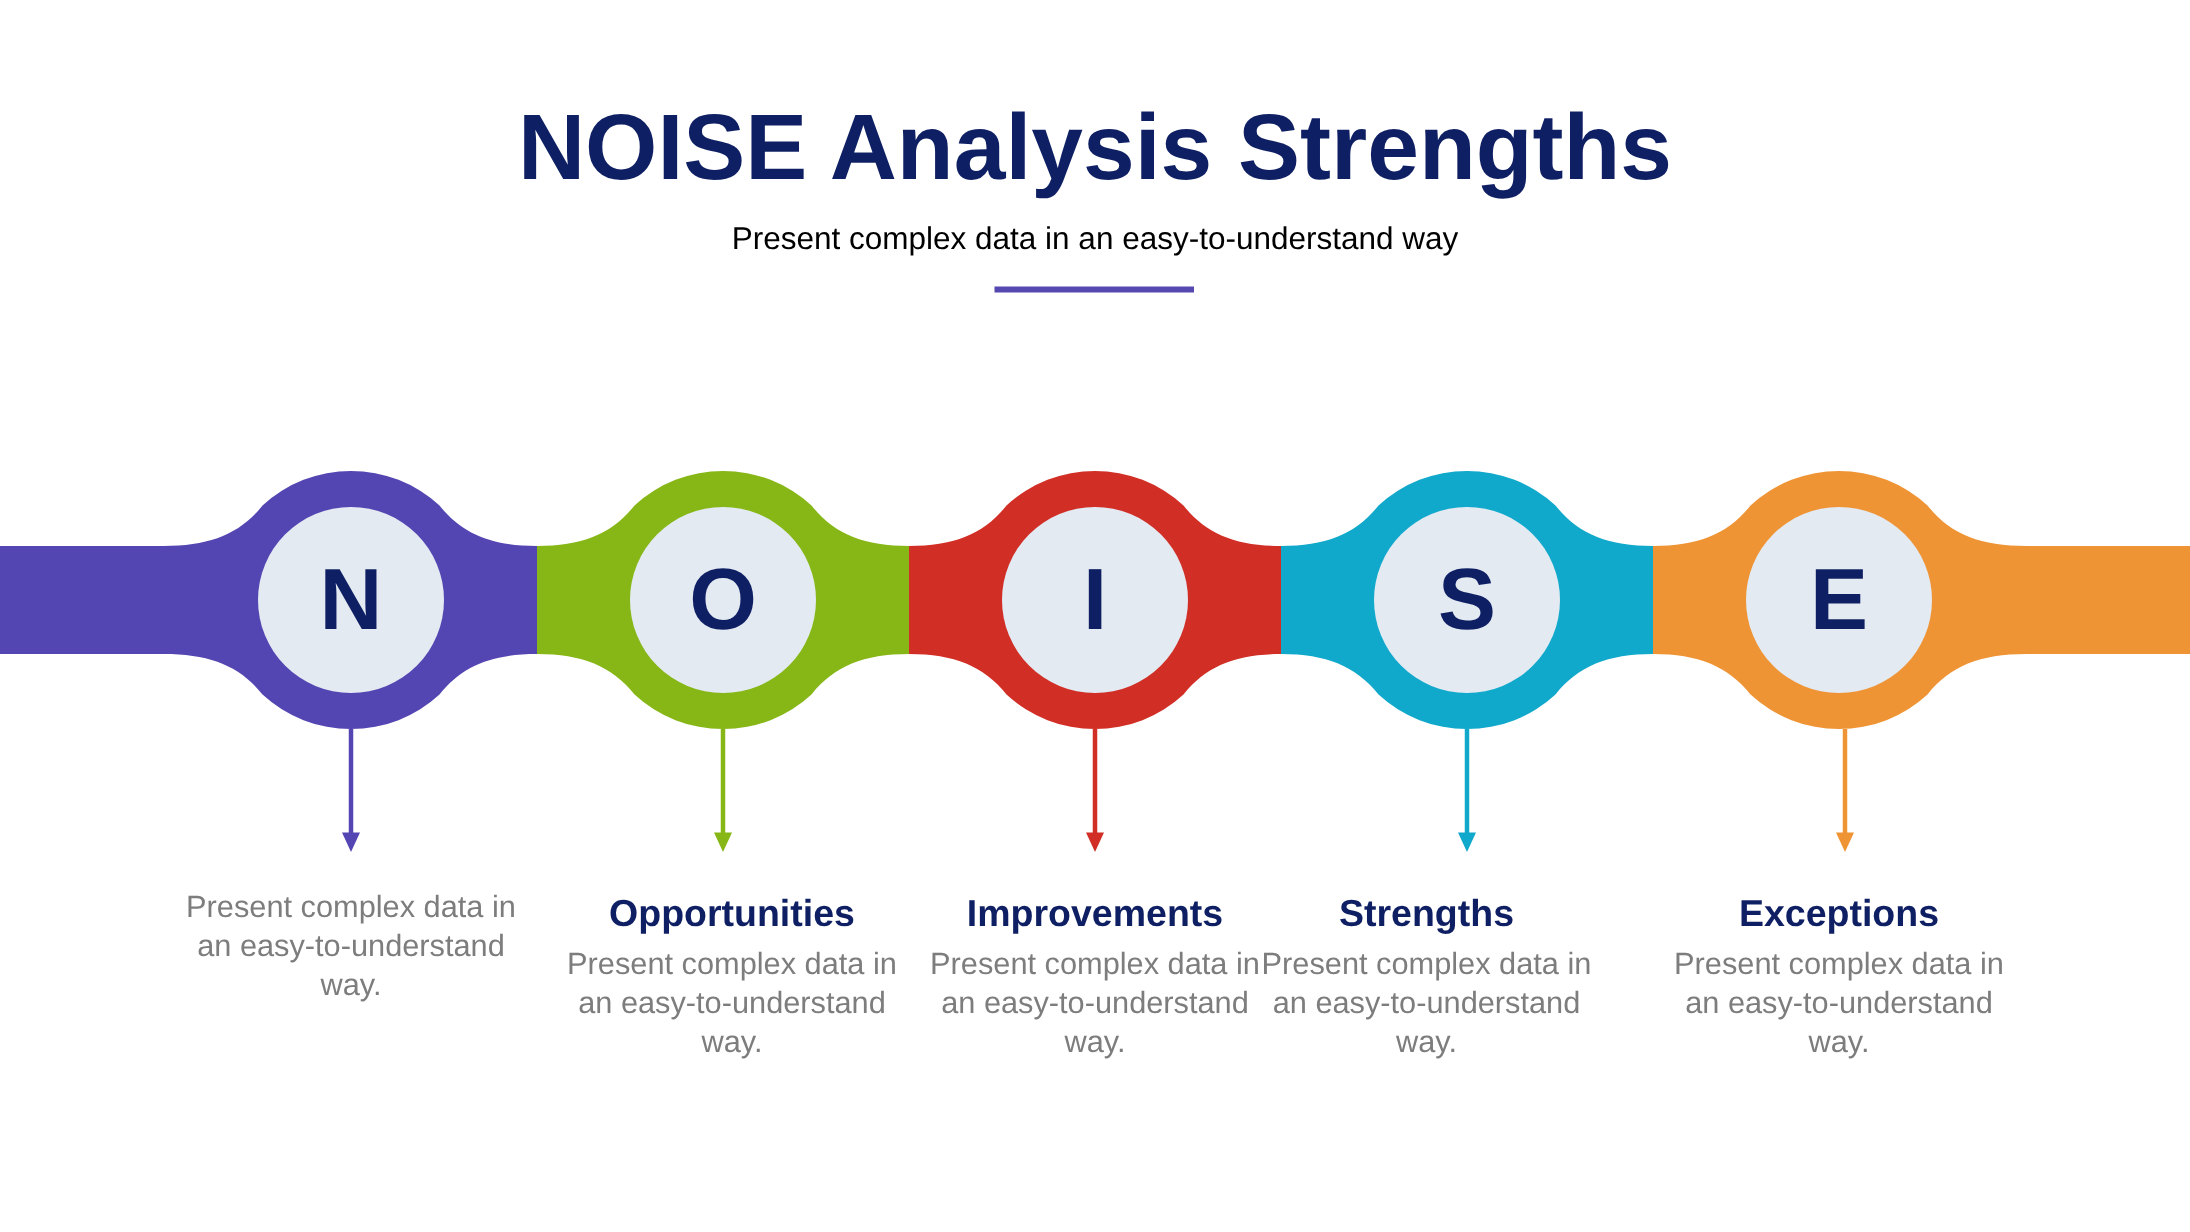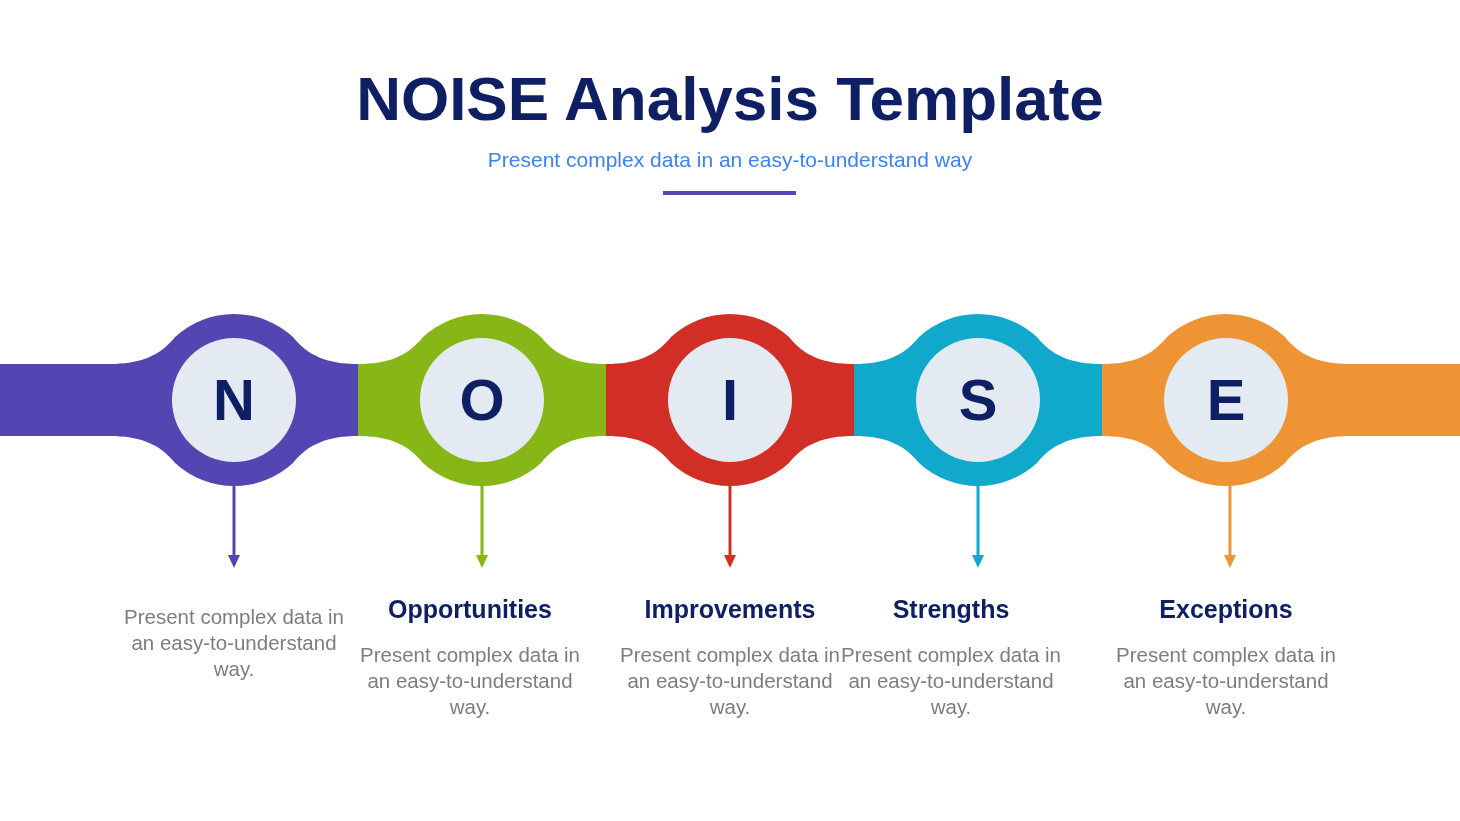--- a/index.html
+++ b/index.html
@@ -6,46 +6,46 @@
     body {
       width: 1460px; height: 821px; background: #ffffff; position: relative; overflow: hidden;
       font-family: "Liberation Sans", "DejaVu Sans", sans-serif;
     }
     .title {
       position: absolute; left: 0; width: 1460px; top: 62px; text-align: center;
       font-size: 62px; font-weight: bold; color: #0f1f63; letter-spacing: 0px; line-height: 74px;
     }
     .subtitle {
       position: absolute; left: 0; width: 1460px; top: 146px; text-align: center;
-      font-size: 21px; color: #3b82f6; line-height: 28px;
+      font-size: 21px; color: #000000; line-height: 28px;
     }
     .underline {
       position: absolute; left: 663px; top: 191px; width: 133px; height: 4px; background: #5548b0;
     }
     svg.chain { position: absolute; left: 0; top: 0; }
     .letter {
       position: absolute; width: 124px; height: 124px; margin-left: -62px; margin-top: -62px;
       top: 400px; text-align: center; line-height: 124px;
       font-size: 58px; font-weight: bold; color: #0f1f63;
     }
     .item {
       position: absolute; top: 590px; width: 248px; margin-left: -124px; text-align: center;
     }
     .item-title {
       font-size: 25px; font-weight: bold; color: #0f1f63; line-height: 38px; height: 38px;
     }
     .item-desc {
-      margin-top: 14px; font-size: 20.5px; color: #7d7d7d; line-height: 26px;
+      margin-top: 2px; font-size: 20.5px; color: #7d7d7d; line-height: 26px;
       width: 236px; margin-left: auto; margin-right: auto;
     }
   </style>
 </head>
 <body>
 
-<div class="title">NOISE Analysis Template</div>
+<div class="title">NOISE Analysis Strengths</div>
 <div class="subtitle">Present complex data in an easy-to-understand way</div>
 <div class="underline"></div>
 
 <svg class="chain" width="1460" height="821" viewBox="0 0 1460 821">
 
   <g>
     <rect x="0" y="364" width="358" height="72" fill="#5446b2"></rect>
     <path fill="#5446b2" d="M109,364 C140,364 160,356 175,337 A87,87 0 0 1 293,337 C308,356 328,364 358,364 L358,436 C328,436 308,444 293,463 A87,87 0 0 1 175,463 C160,444 140,436 109,436 Z"></path>
     <circle cx="234" cy="400" r="62" fill="#e3eaf2"></circle>
     <line x1="234" y1="486" x2="234" y2="556" stroke="#5446b2" stroke-width="3"></line>
@@ -87,21 +87,21 @@
 
 <div class="letter" style="left:234px">N</div>
 <div class="letter" style="left:482px">O</div>
 <div class="letter" style="left:730px">I</div>
 <div class="letter" style="left:978px">S</div>
 <div class="letter" style="left:1226px">E</div>
 
 <div class="item" style="left:234px">
   <div class="item-desc">Present complex data in an easy-to-understand way.</div>
 </div>
-<div class="item" style="left:470px">
+<div class="item" style="left:488px">
   <div class="item-title">Opportunities</div>
   <div class="item-desc">Present complex data in an easy-to-understand way.</div>
 </div>
 <div class="item" style="left:730px">
   <div class="item-title">Improvements</div>
   <div class="item-desc">Present complex data in an easy-to-understand way.</div>
 </div>
 <div class="item" style="left:951px">
   <div class="item-title">Strengths</div>
   <div class="item-desc">Present complex data in an easy-to-understand way.</div>

